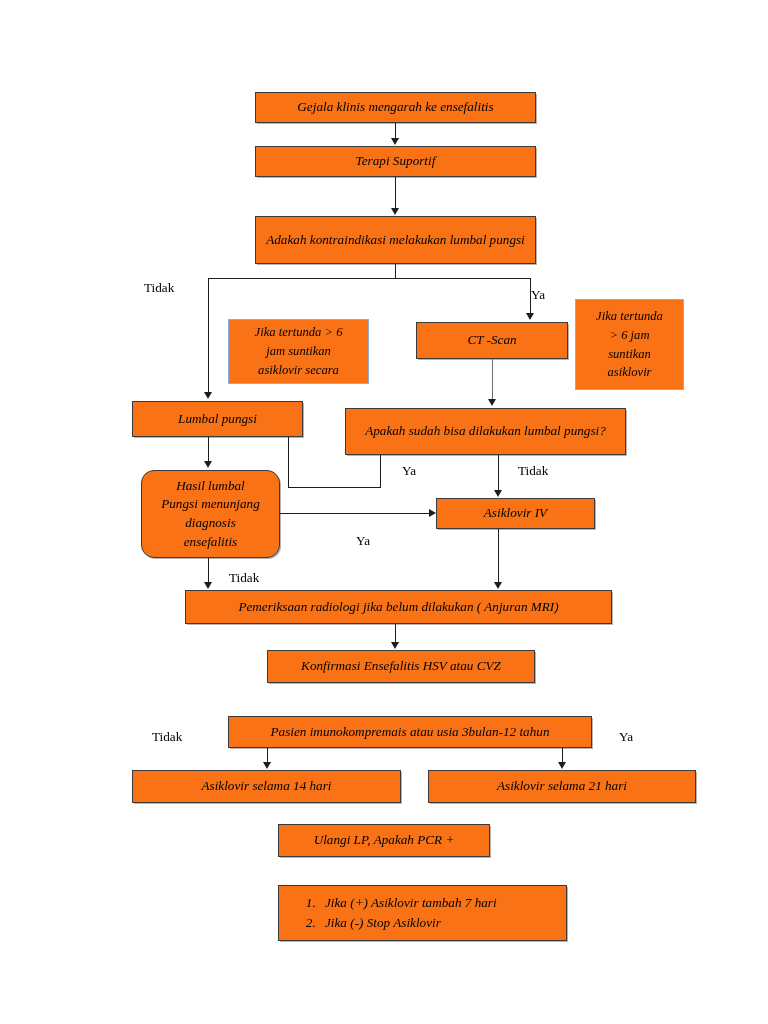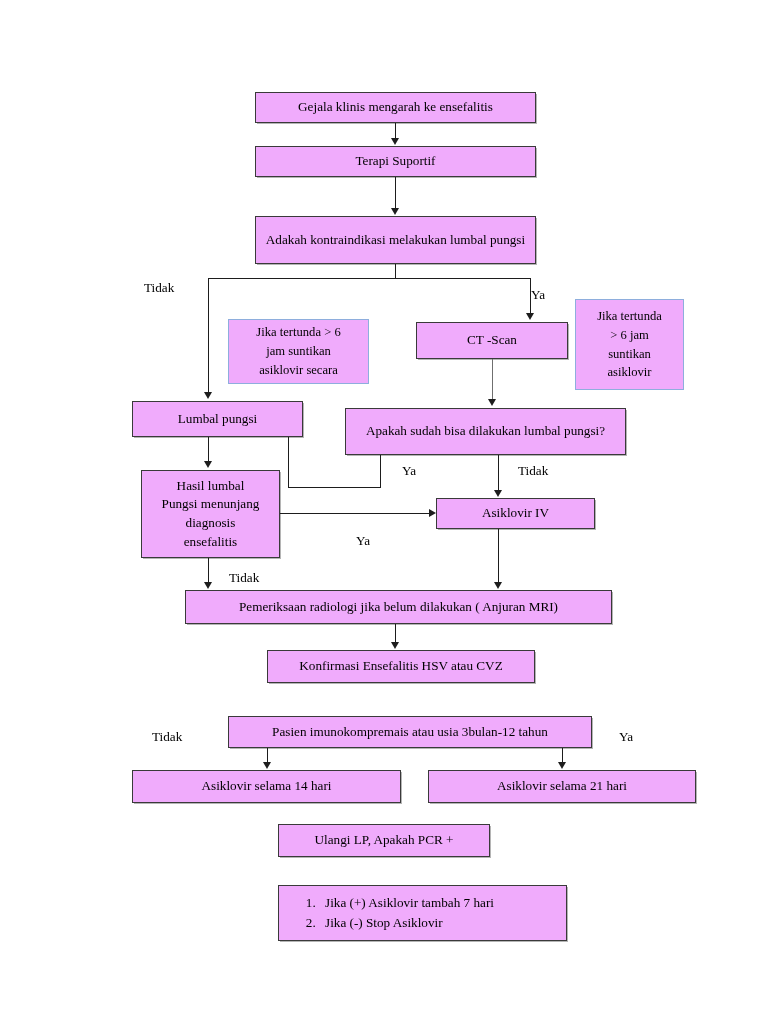--- a/index.html
+++ b/index.html
@@ -12,30 +12,31 @@
     width: 768px;
     height: 1024px;
     background: #ffffff;
     font-family: "Liberation Serif", "DejaVu Serif", serif;
     overflow: hidden;
   }
   .node {
     position: absolute;
     box-sizing: border-box;
     border: 1px solid #3a3a3a;
-    background: #f0abfc;
+    background: #f97316;
     display: flex;
     align-items: center;
     justify-content: center;
     text-align: center;
     font-size: 13.2px;
     color: #000000;
     line-height: 1.42;
     padding: 2px 6px;
     box-shadow: 1.5px 1.5px 0 -0.5px rgba(120,120,120,0.55);
+    font-style: italic;
   }
   .node.note {
     border: 1px solid #8eaedd;
     box-shadow: none;
     font-size: 12.6px;
     line-height: 1.5;
   }
   .node .txt { display: block; width: 100%; }
   .node.listbox {
     justify-content: flex-start;
@@ -119,21 +120,21 @@
   </div>
 
   <div class="node" style="left:132px; top:401px; width:171px; height:36px;">
     <span class="txt">Lumbal pungsi</span>
   </div>
 
   <div class="node" style="left:345px; top:408px; width:281px; height:47px;justify-content:flex-end;">
     <span class="txt">Apakah sudah bisa dilakukan lumbal pungsi?</span>
   </div>
 
-  <div class="node" style="left:141px; top:470px; width:139px; height:88px;">
+  <div class="node" style="left:141px; top:470px; width:139px; height:88px;border-radius:13px;">
     <div style="width:100%">
       <span class="txt">Hasil lumbal</span>
       <span class="txt">Pungsi menunjang</span>
       <span class="txt">diagnosis</span>
       <span class="txt">ensefalitis</span>
     </div>
   </div>
 
   <div class="node" style="left:436px; top:498px; width:159px; height:31px;">
     <span class="txt">Asiklovir IV</span>

